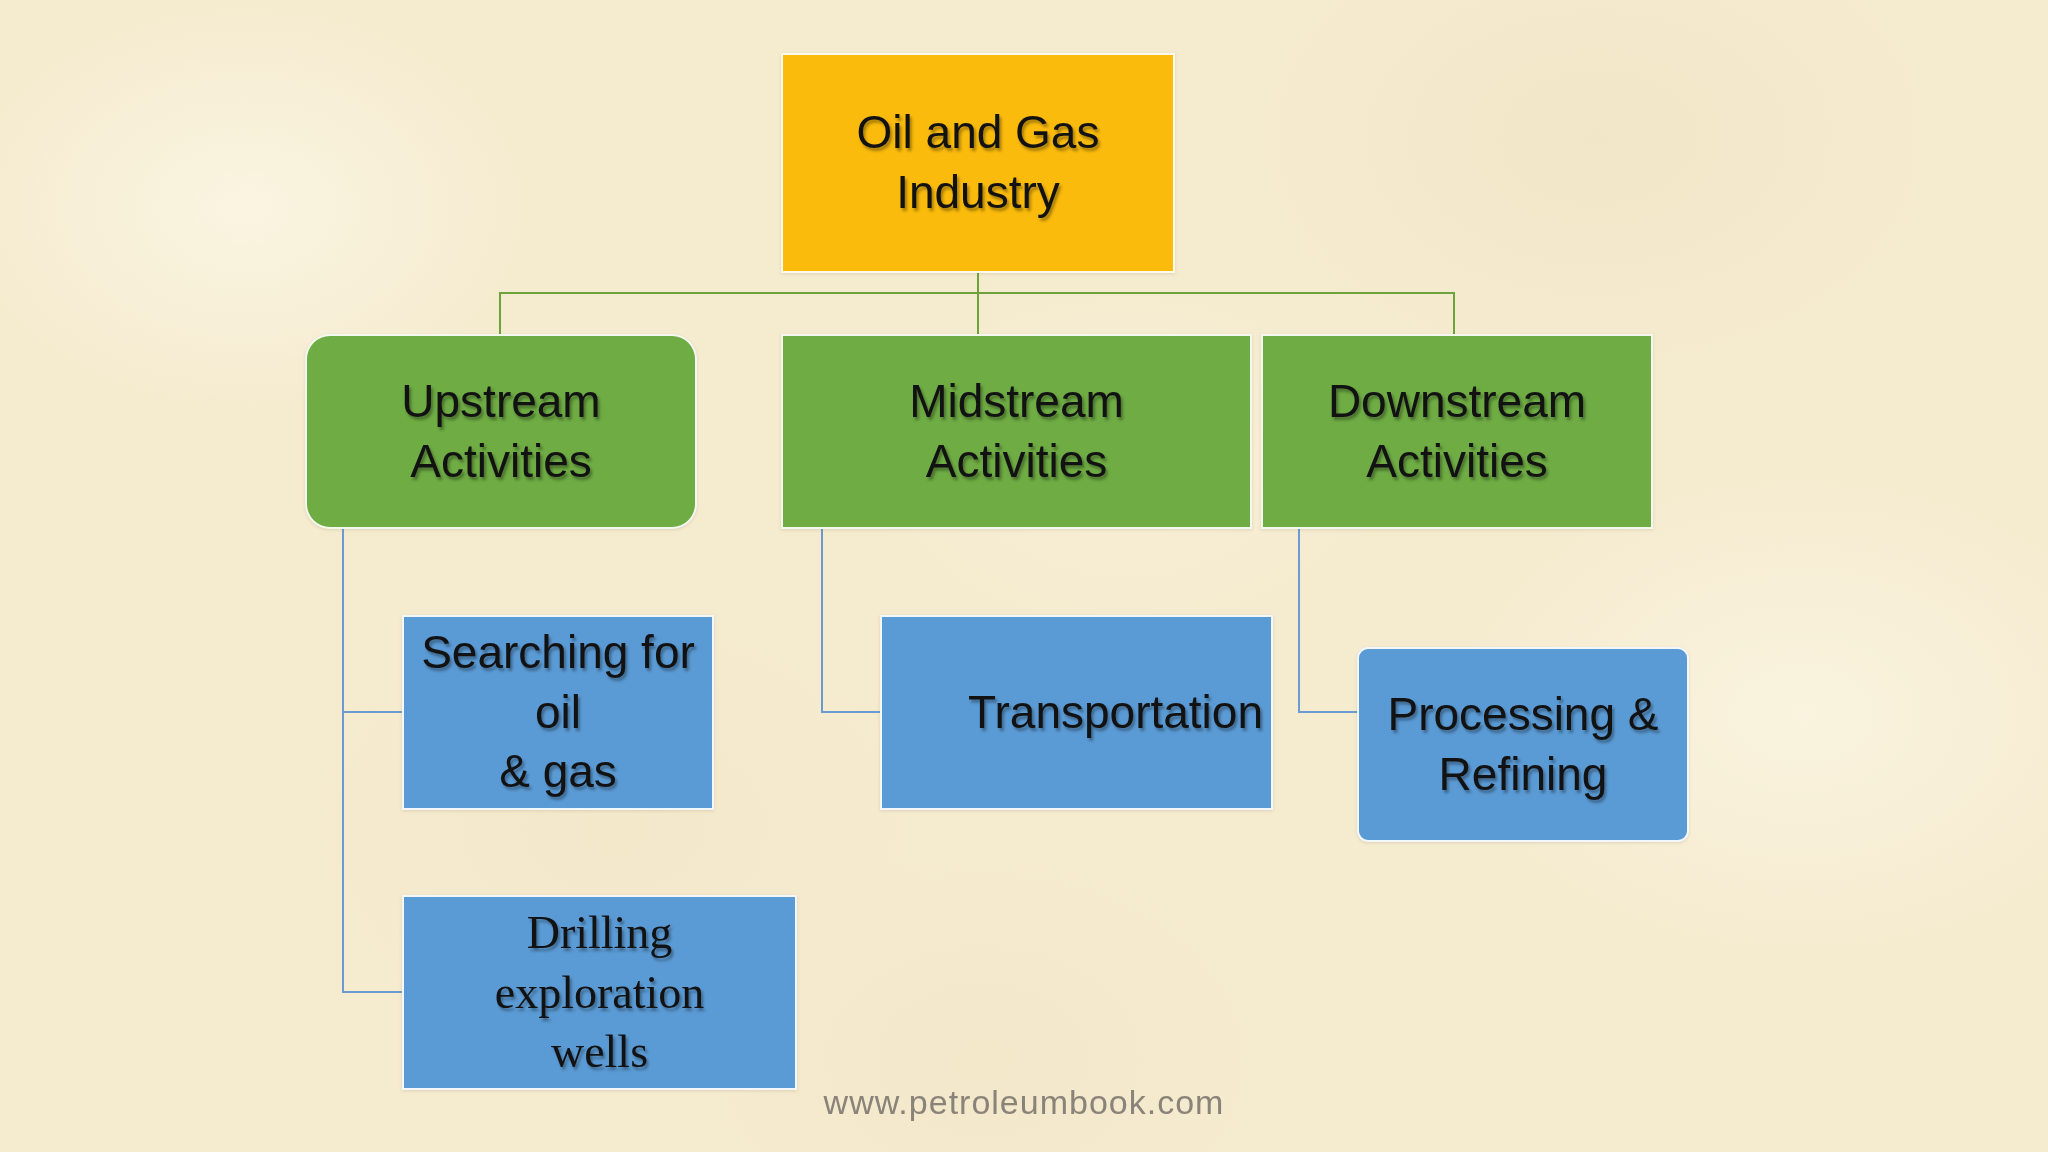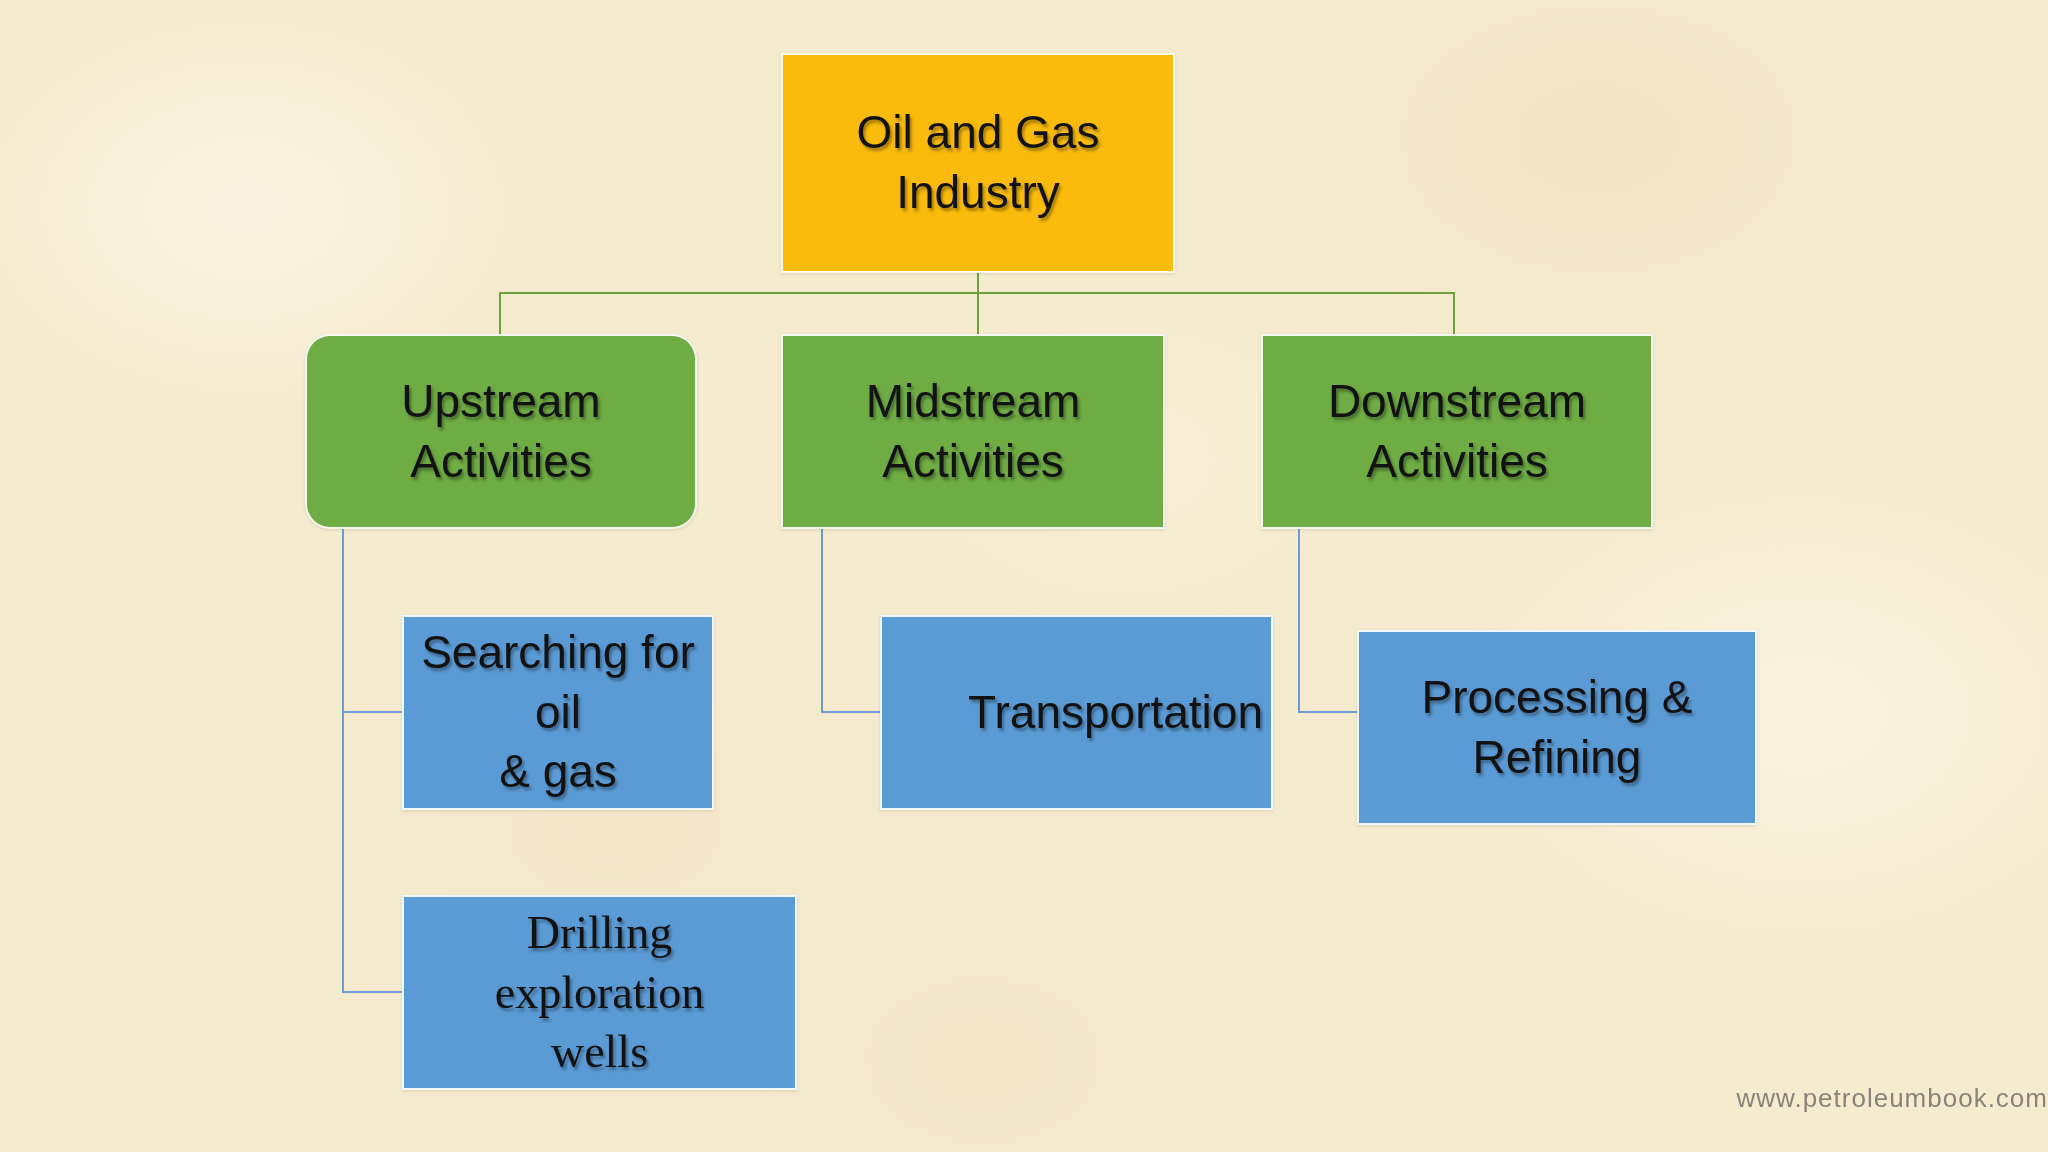--- a/index.html
+++ b/index.html
@@ -41,25 +41,25 @@
   .fill-branch { background: #6FAC44; }
   .fill-child  { background: #5B9BD5; }
 
   .line { position: absolute; }
   .line-green { background: #6EA23C; }
   .line-blue  { background: #6C9BD3; }
 
   
   #node-root          { left: 781px;  top: 53px;  width: 394px; height: 220px; }
   #node-upstream      { left: 305px;  top: 334px; width: 392px; height: 195px; border-radius: 25px; }
-  #node-midstream     { left: 781px;  top: 334px; width: 384px; height: 195px; }
+  #node-midstream     { left: 781px;  top: 334px; width: 471px; height: 195px; }
   #node-downstream    { left: 1261px; top: 334px; width: 392px; height: 195px; }
   #node-searching     { left: 402px;  top: 615px; width: 312px; height: 195px; }
   #node-transportation{ left: 880px;  top: 615px; width: 393px; height: 195px; justify-content: flex-end; }
-  #node-processing    { left: 1357px; top: 630px; width: 400px; height: 195px; }
+  #node-processing    { left: 1357px; top: 647px; width: 332px; height: 195px; border-radius: 11px; }
   #node-drilling      { left: 402px;  top: 895px; width: 395px; height: 195px; font-family: Liberation Serif, serif; }
 
   
   #c-root-v      { left: 977px;  top: 250px; width: 2px;   height: 43px; }
   #c-branches-h  { left: 499px;  top: 292px; width: 956px; height: 2px;  }
   #c-drop-up     { left: 499px;  top: 292px; width: 2px;   height: 44px; }
   #c-drop-mid    { left: 977px;  top: 292px; width: 2px;   height: 44px; }
   #c-drop-down   { left: 1453px; top: 292px; width: 2px;   height: 44px; }
 
   
@@ -67,22 +67,22 @@
   #c-up-stub1    { left: 342px;  top: 711px; width: 60px; height: 2px;   }
   #c-up-stub2    { left: 342px;  top: 991px; width: 60px; height: 2px;   }
   #c-mid-trunk   { left: 821px;  top: 529px; width: 2px;  height: 184px; }
   #c-mid-stub    { left: 821px;  top: 711px; width: 59px; height: 2px;   }
   #c-down-trunk  { left: 1298px; top: 529px; width: 2px;  height: 184px; }
   #c-down-stub   { left: 1298px; top: 711px; width: 59px; height: 2px;   }
 
   .watermark {
     position: absolute;
     left: 0; top: 1083px; width: 2048px;
-    text-align: right;
-    font-size: 26px;
+    text-align: center;
+    font-size: 34px;
     color: #8A8379;
     letter-spacing: 1px;
   }
 </style>
 </head>
 <body>
 
 <div class="slide">
 
   <div class="line line-green" id="c-root-v"></div>

